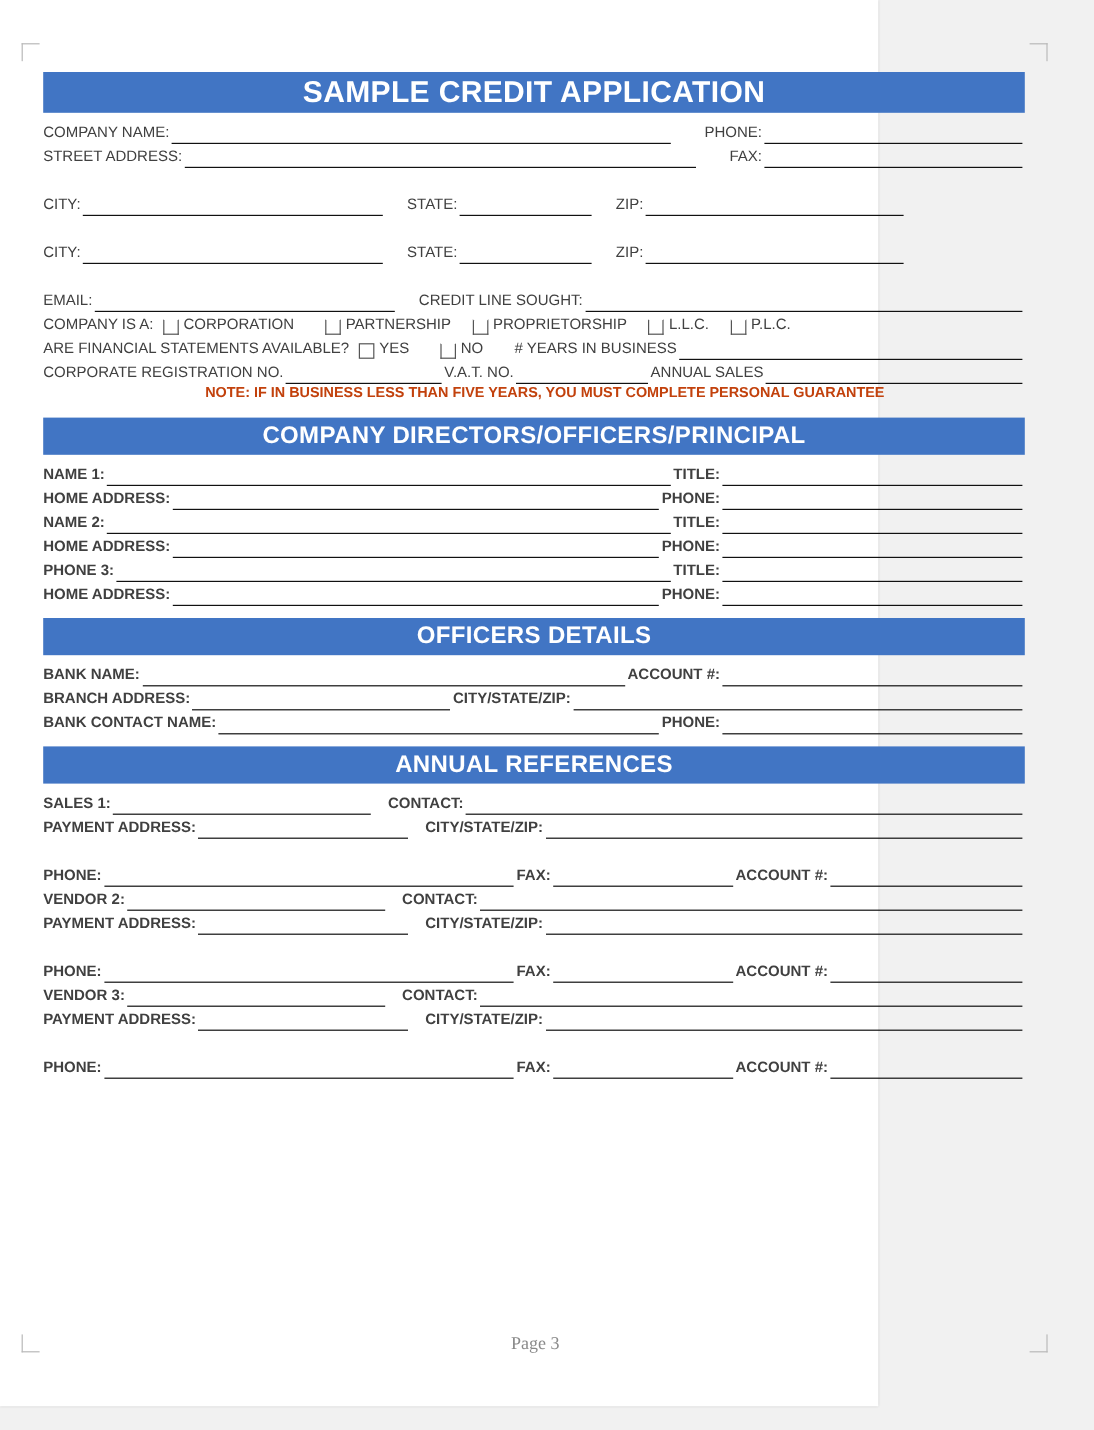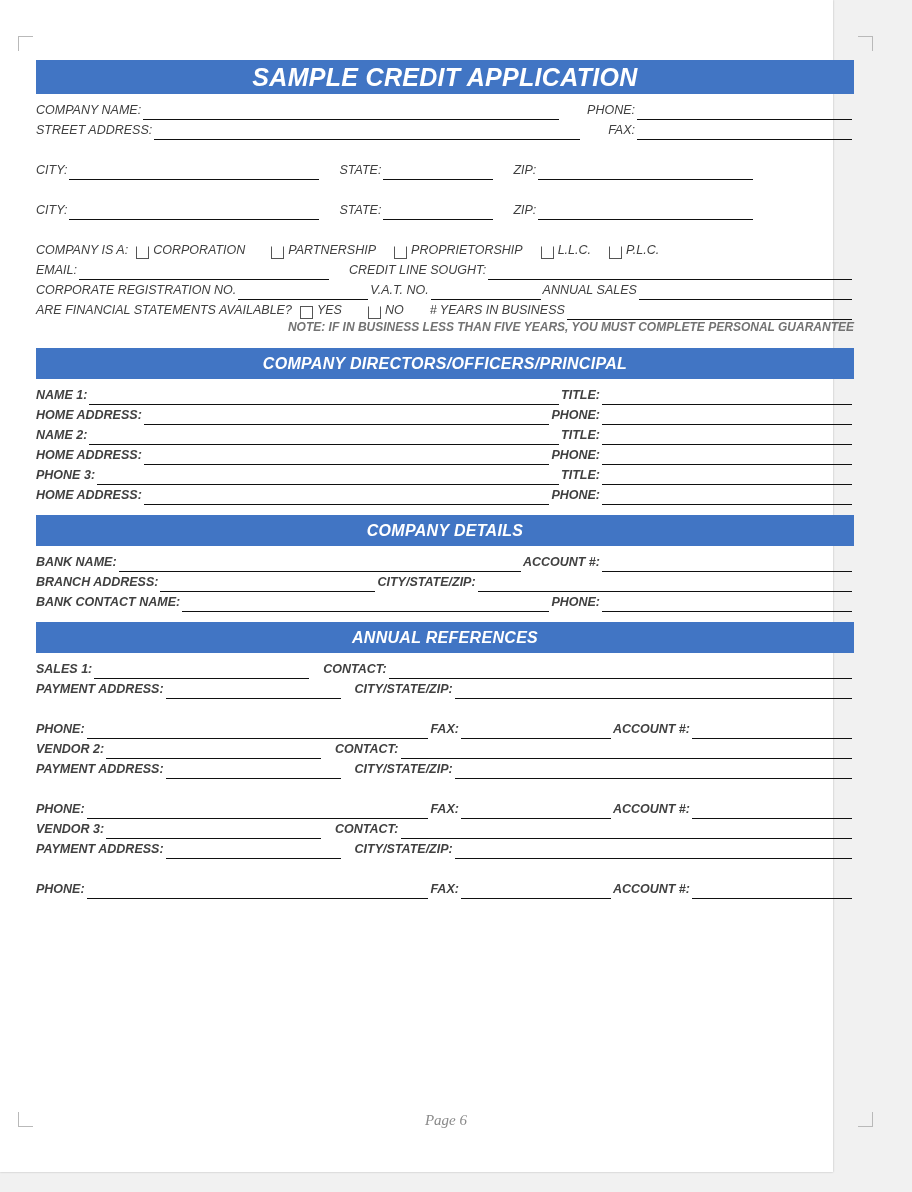--- a/index.html
+++ b/index.html
@@ -12,25 +12,24 @@
     width: 912px;
     height: 1192px;
     position: relative;
     background: #f1f1f1;
     overflow: hidden;
   }
   .paper {
     position: absolute;
     left: 0;
     top: 0;
-    width: 833px;
+    width: 732px;
     height: 1172px;
     background: #ffffff;
     box-shadow: 0 0 2px rgba(0,0,0,0.25);
-    font-style: italic;
   }
   .crop-mark {
     position: absolute;
     width: 14px;
     height: 14px;
     border-color: #b9b9b9;
     border-style: solid;
     border-width: 0;
   }
   .cm-tl { left: 18px; top: 36px; border-left-width: 1px; border-top-width: 1px; }
@@ -51,21 +50,21 @@
     font-weight: bold;
     letter-spacing: 0.3px;
   }
   .band-main {
     font-size: 25px;
     line-height: 34px;
     height: 34px;
     padding: 0;
   }
   .band-sec {
-    font-size: 16px;
+    font-size: 20px;
     line-height: 31px;
     height: 31px;
   }
   .row {
     display: flex;
     align-items: flex-end;
     font-size: 12.5px;
     color: #404040;
     line-height: 20px;
     white-space: nowrap;
@@ -100,22 +99,22 @@
     height: 11px;
     border: 1px solid #555;
     margin: 0 4px 1px 0;
     vertical-align: middle;
     background: #fff;
   }
   .chk.open-top { border-top-color: transparent; }
   .note {
     font-size: 12px;
     font-weight: bold;
-    text-align: right;
-    color: #737373;
+    text-align: center;
+    color: #c2410c;
     padding-left: 18px;
   }
   .footer {
     position: absolute;
     left: 0;
     top: 1112px;
     width: 892px;
     text-align: center;
     font-family: "Liberation Serif", serif;
     font-size: 15px;
@@ -177,68 +176,68 @@
         <span class="lbl">STATE:</span>
         <span class="fill w110"></span>
         <span class="sp18"></span>
         <span class="lbl">ZIP:</span>
         <span class="fill w215"></span>
       </div>
 
       <div class="gap20"></div>
 
       <div class="row">
+        <span class="lbl">EMAIL:</span>
+        <span class="fill w250"></span>
+        <span class="sp18"></span>
+        <span class="lbl">CREDIT LINE SOUGHT:</span>
+        <span class="fill"></span>
+      </div>
+
+      <div class="row">
         <span class="lbl">COMPANY IS A:</span>
         <span class="sp8"></span>
         <span class="chk open-top"></span>
         <span class="lbl">CORPORATION</span>
         <span class="sp26"></span>
         <span class="chk open-top"></span>
         <span class="lbl">PARTNERSHIP</span>
         <span class="sp18"></span>
         <span class="chk open-top"></span>
         <span class="lbl">PROPRIETORSHIP</span>
         <span class="sp18"></span>
         <span class="chk open-top"></span>
         <span class="lbl">L.L.C.</span>
         <span class="sp18"></span>
         <span class="chk open-top"></span>
         <span class="lbl">P.L.C.</span>
       </div>
 
       <div class="row">
-        <span class="lbl">EMAIL:</span>
-        <span class="fill w250"></span>
-        <span class="sp18"></span>
-        <span class="lbl">CREDIT LINE SOUGHT:</span>
+        <span class="lbl">ARE FINANCIAL STATEMENTS AVAILABLE?</span>
+        <span class="sp8"></span>
+        <span class="chk"></span>
+        <span class="lbl">YES</span>
+        <span class="sp26"></span>
+        <span class="chk open-top"></span>
+        <span class="lbl">NO</span>
+        <span class="sp26"></span>
+        <span class="lbl"># YEARS IN BUSINESS</span>
         <span class="fill"></span>
       </div>
 
       <div class="row">
         <span class="lbl">CORPORATE REGISTRATION NO.</span>
         <span class="fill w130"></span>
         <span class="lbl">V.A.T. NO.</span>
         <span class="fill w110"></span>
         <span class="lbl">ANNUAL SALES</span>
         <span class="fill"></span>
       </div>
 
-      <div class="row">
-        <span class="lbl">ARE FINANCIAL STATEMENTS AVAILABLE?</span>
-        <span class="sp8"></span>
-        <span class="chk"></span>
-        <span class="lbl">YES</span>
-        <span class="sp26"></span>
-        <span class="chk open-top"></span>
-        <span class="lbl">NO</span>
-        <span class="sp26"></span>
-        <span class="lbl"># YEARS IN BUSINESS</span>
-        <span class="fill"></span>
-      </div>
-
       <div class="note">NOTE: IF IN BUSINESS LESS THAN FIVE YEARS, YOU MUST COMPLETE PERSONAL GUARANTEE</div>
 
       <div class="gap14"></div>
 
       <div class="band band-sec">COMPANY  DIRECTORS/OFFICERS/PRINCIPAL</div>
       <div class="gap6"></div>
 
       <div class="row">
         <span class="lbl b">NAME 1:</span>
         <span class="fill"></span>
@@ -271,21 +270,21 @@
       </div>
       <div class="row">
         <span class="lbl b">HOME ADDRESS:</span>
         <span class="fill"></span>
         <span class="lbl b">PHONE:</span>
         <span class="fill w250"></span>
       </div>
 
       <div class="gap10"></div>
 
-      <div class="band band-sec">COMPANY DETAILS</div>
+      <div class="band band-sec">OFFICERS DETAILS</div>
       <div class="gap6"></div>
 
       <div class="row">
         <span class="lbl b">BANK NAME:</span>
         <span class="fill"></span>
         <span class="lbl b">ACCOUNT #:</span>
         <span class="fill w250"></span>
       </div>
       <div class="row">
         <span class="lbl b">BRANCH ADDRESS:</span>
@@ -372,15 +371,15 @@
         <span class="lbl b">PHONE:</span>
         <span class="fill"></span>
         <span class="lbl b">FAX:</span>
         <span class="fill w150"></span>
         <span class="lbl b">ACCOUNT #:</span>
         <span class="fill w160"></span>
       </div>
 
     </div>
 
-    <div class="footer">Page 6</div>
+    <div class="footer">Page 3</div>
   </div>
 </div>
 
 </body></html>

